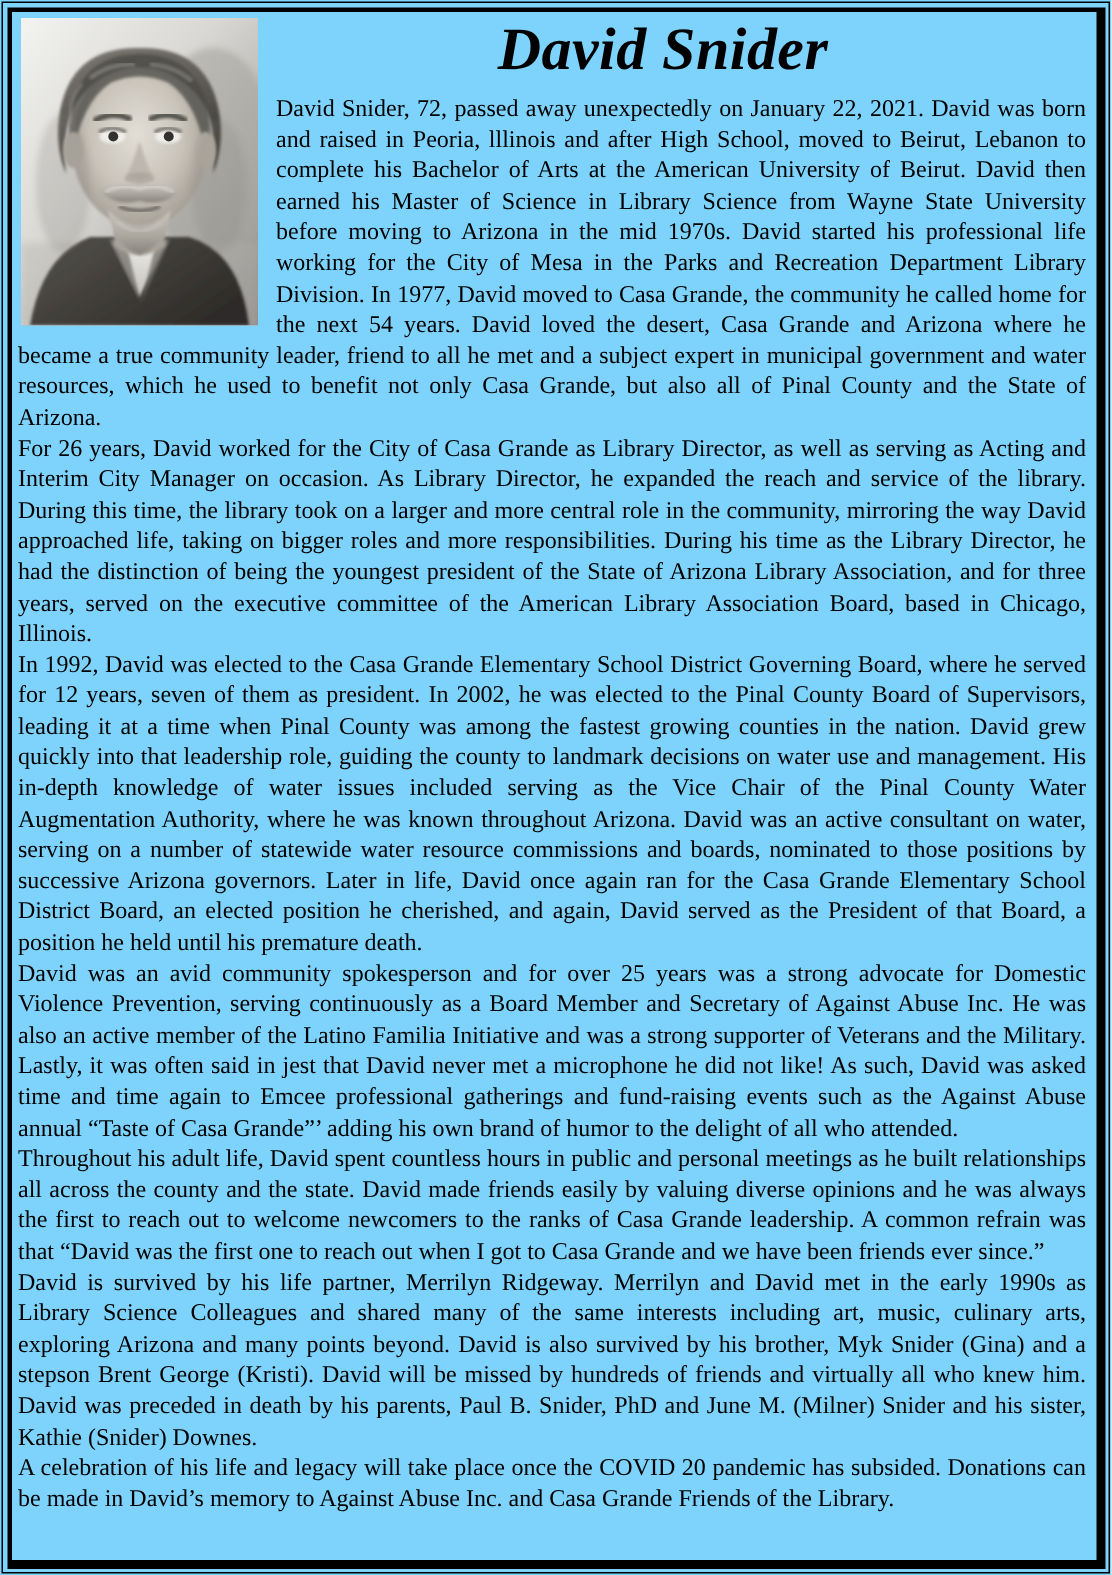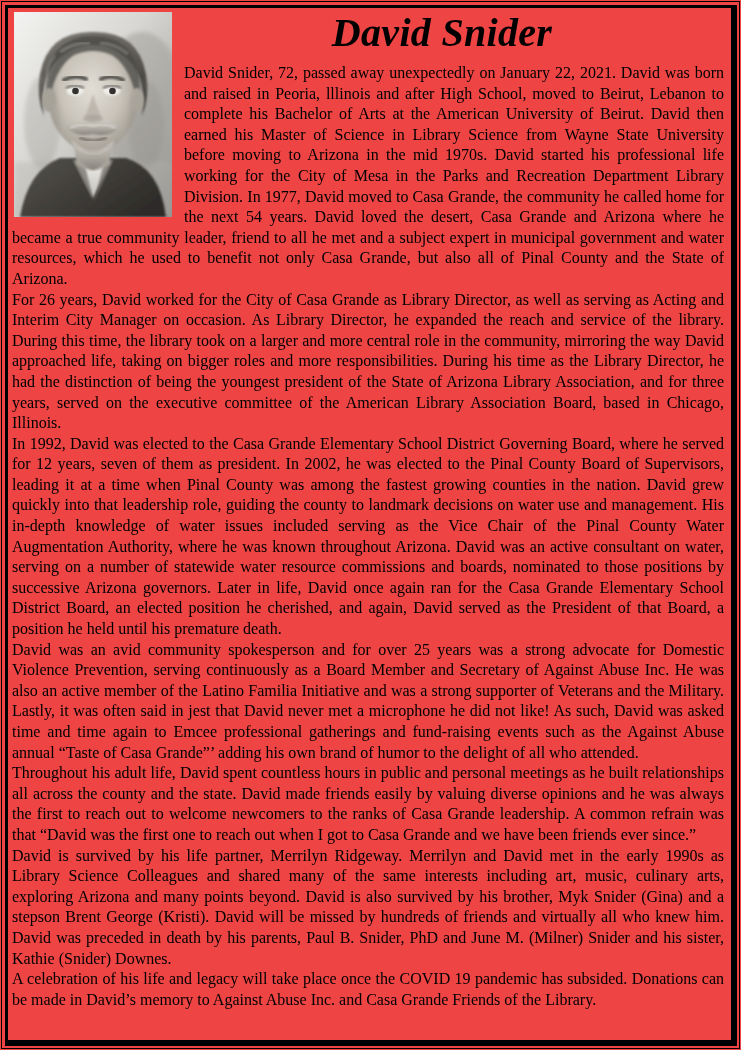--- a/index.html
+++ b/index.html
@@ -10,21 +10,21 @@
   body {
     font-family: "Liberation Serif", "DejaVu Serif", serif;
   }
 
   
   .page {
     position: relative;
     width: 741px;
     height: 1050px;
     box-sizing: border-box;
-    background: #ef4444;
+    background: #7dd3fc;
     overflow: hidden;
   }
 
   
   .frame-outer {
     position: absolute;
     left: 1px;
     top: 1px;
     right: 1px;
     bottom: 1px;
@@ -213,17 +213,17 @@
 
     <h1 class="headline">David Snider</h1>
 
     <div class="body-copy">
       <p class="lead">David Snider, 72, passed away unexpectedly on January 22, 2021. David was born and raised in Peoria, lllinois and after High School, moved to Beirut, Lebanon to complete his Bachelor of Arts at the American University of Beirut. David then earned his Master of Science in Library Science from Wayne State University before moving to Arizona in the mid 1970s. David started his professional life working for the City of Mesa in the Parks and Recreation Department Library Division. In 1977, David moved to Casa Grande, the community he called home for the next 54 years. David loved the desert, Casa Grande and Arizona where he became a true community leader, friend to all he met and a subject expert in municipal government and water resources, which he used to benefit not only Casa Grande, but also all of Pinal County and the State of Arizona.</p>
       <p>For 26 years, David worked for the City of Casa Grande as Library Director, as well as serving as Acting and Interim City Manager on occasion. As Library Director, he expanded the reach and service of the library. During this time, the library took on a larger and more central role in the community, mirroring the way David approached life, taking on bigger roles and more responsibilities. During his time as the Library Director, he had the distinction of being the youngest president of the State of Arizona Library Association, and for three years, served on the executive committee of the American Library Association Board, based in Chicago, Illinois.</p>
       <p>In 1992, David was elected to the Casa Grande Elementary School District Governing Board, where he served for 12 years, seven of them as president. In 2002, he was elected to the Pinal County Board of Supervisors, leading it at a time when Pinal County was among the fastest growing counties in the nation. David grew quickly into that leadership role, guiding the county to landmark decisions on water use and management. His in-depth knowledge of water issues included serving as the Vice Chair of the Pinal County Water Augmentation Authority, where he was known throughout Arizona. David was an active consultant on water, serving on a number of statewide water resource commissions and boards, nominated to those positions by successive Arizona governors. Later in life, David once again ran for the Casa Grande Elementary School District Board, an elected position he cherished, and again, David served as the President of that Board, a position he held until his premature death.</p>
       <p>David was an avid community spokesperson and for over 25 years was a strong advocate for Domestic Violence Prevention, serving continuously as a Board Member and Secretary of Against Abuse Inc. He was also an active member of the Latino Familia Initiative and was a strong supporter of Veterans and the Military. Lastly, it was often said in jest that David never met a microphone he did not like! As such, David was asked time and time again to Emcee professional gatherings and fund-raising events such as the Against Abuse annual “Taste of Casa Grande”’ adding his own brand of humor to the delight of all who attended.</p>
       <p>Throughout his adult life, David spent countless hours in public and personal meetings as he built relationships all across the county and the state. David made friends easily by valuing diverse opinions and he was always the first to reach out to welcome newcomers to the ranks of Casa Grande leadership. A common refrain was that “David was the first one to reach out when I got to Casa Grande and we have been friends ever since.”</p>
       <p>David is survived by his life partner, Merrilyn Ridgeway. Merrilyn and David met in the early 1990s as Library Science Colleagues and shared many of the same interests including art, music, culinary arts, exploring Arizona and many points beyond. David is also survived by his brother, Myk Snider (Gina) and a stepson Brent George (Kristi). David will be missed by hundreds of friends and virtually all who knew him. David was preceded in death by his parents, Paul B. Snider, PhD and June M. (Milner) Snider and his sister, Kathie (Snider) Downes.</p>
-      <p>A celebration of his life and legacy will take place once the COVID 19 pandemic has subsided. Donations can be made in David’s memory to Against Abuse Inc. and Casa Grande Friends of the Library.</p>
+      <p>A celebration of his life and legacy will take place once the COVID 20 pandemic has subsided. Donations can be made in David’s memory to Against Abuse Inc. and Casa Grande Friends of the Library.</p>
     </div>
 
   </div>
 </div>
 
 </body></html>

